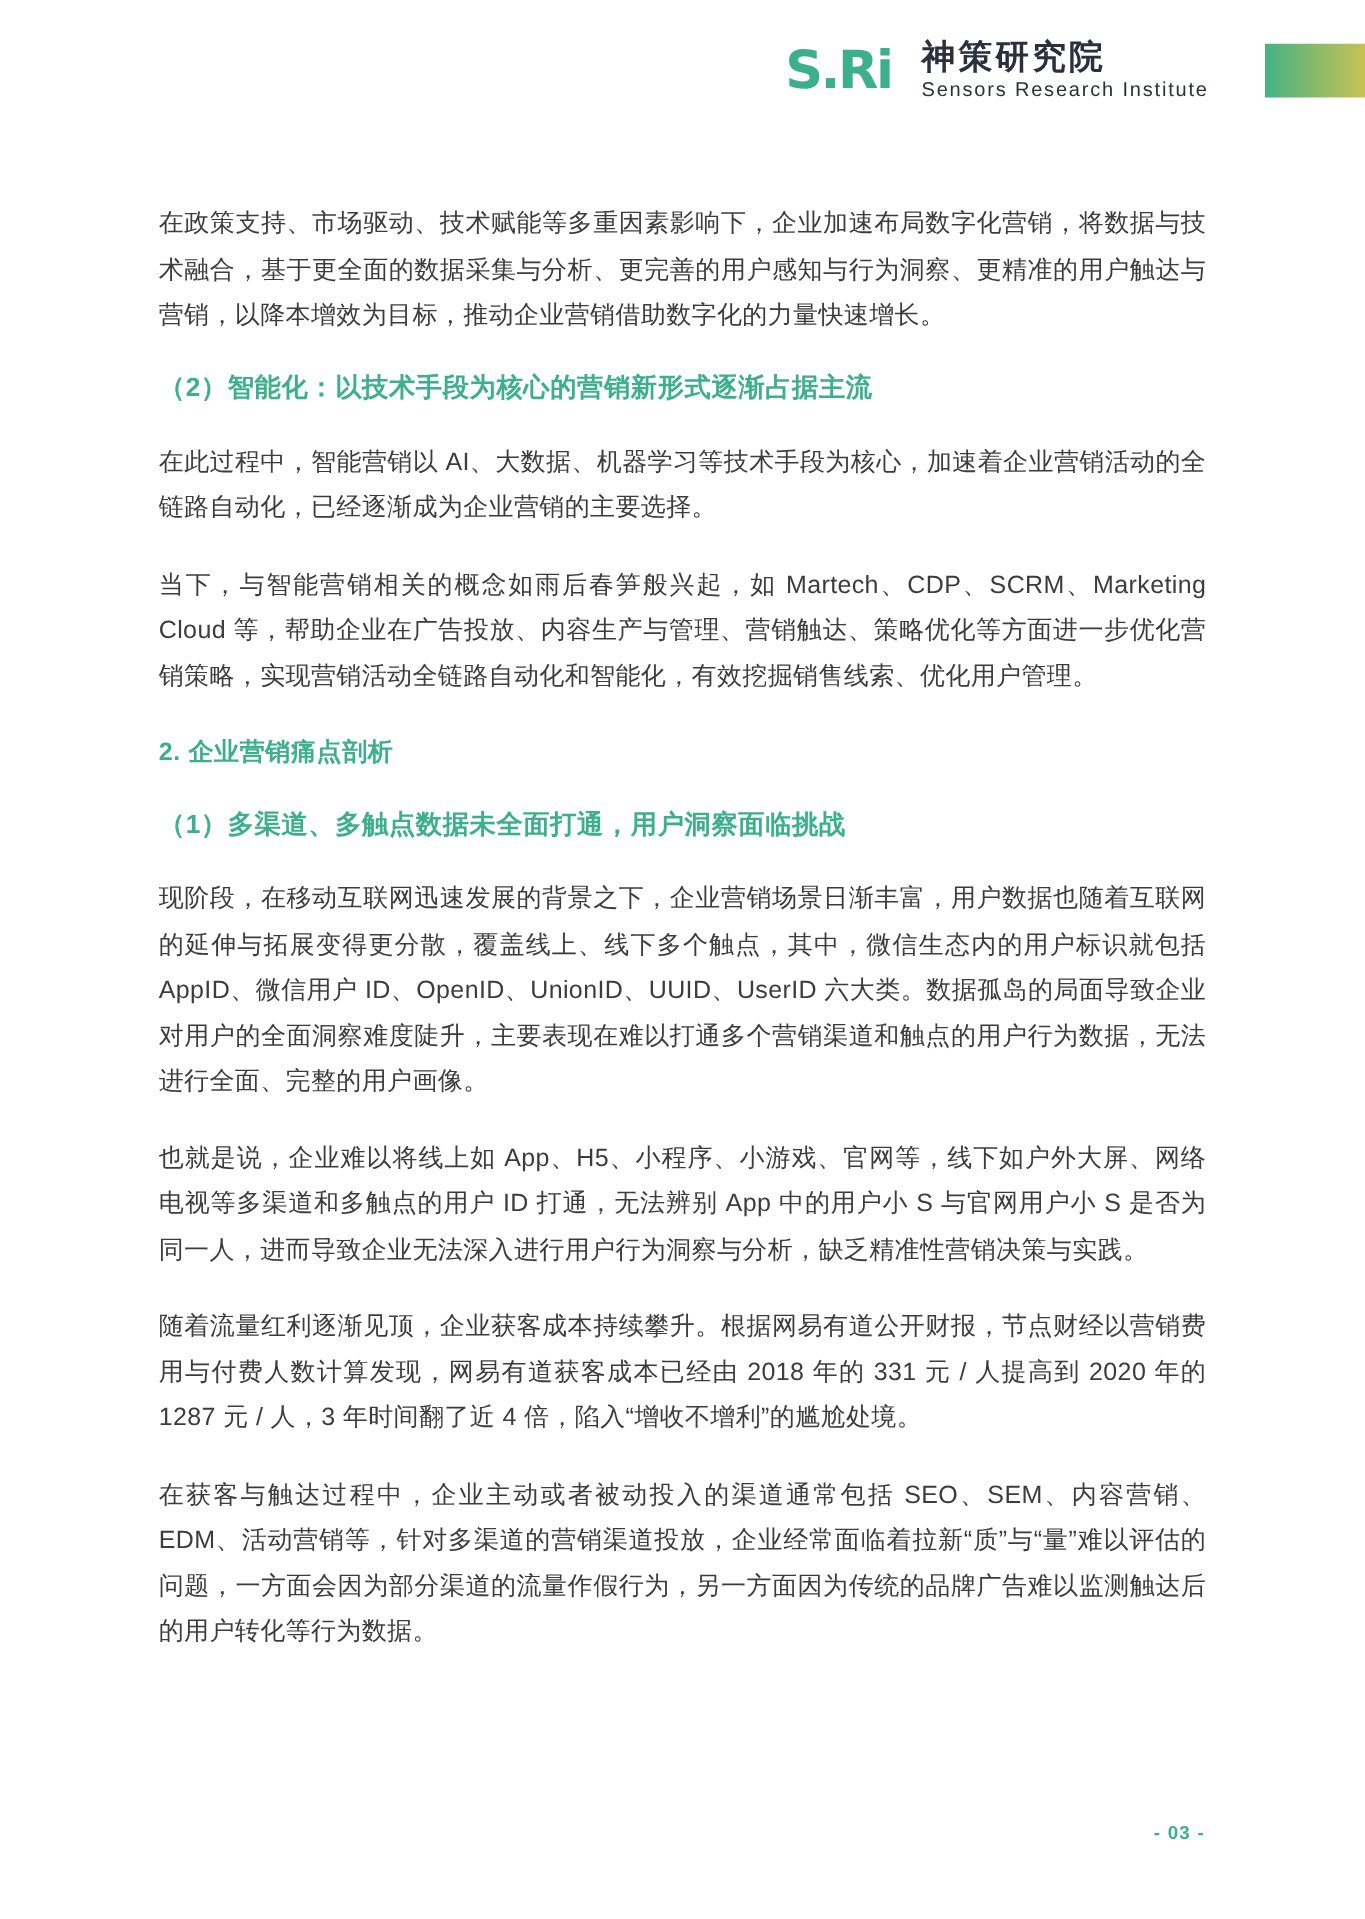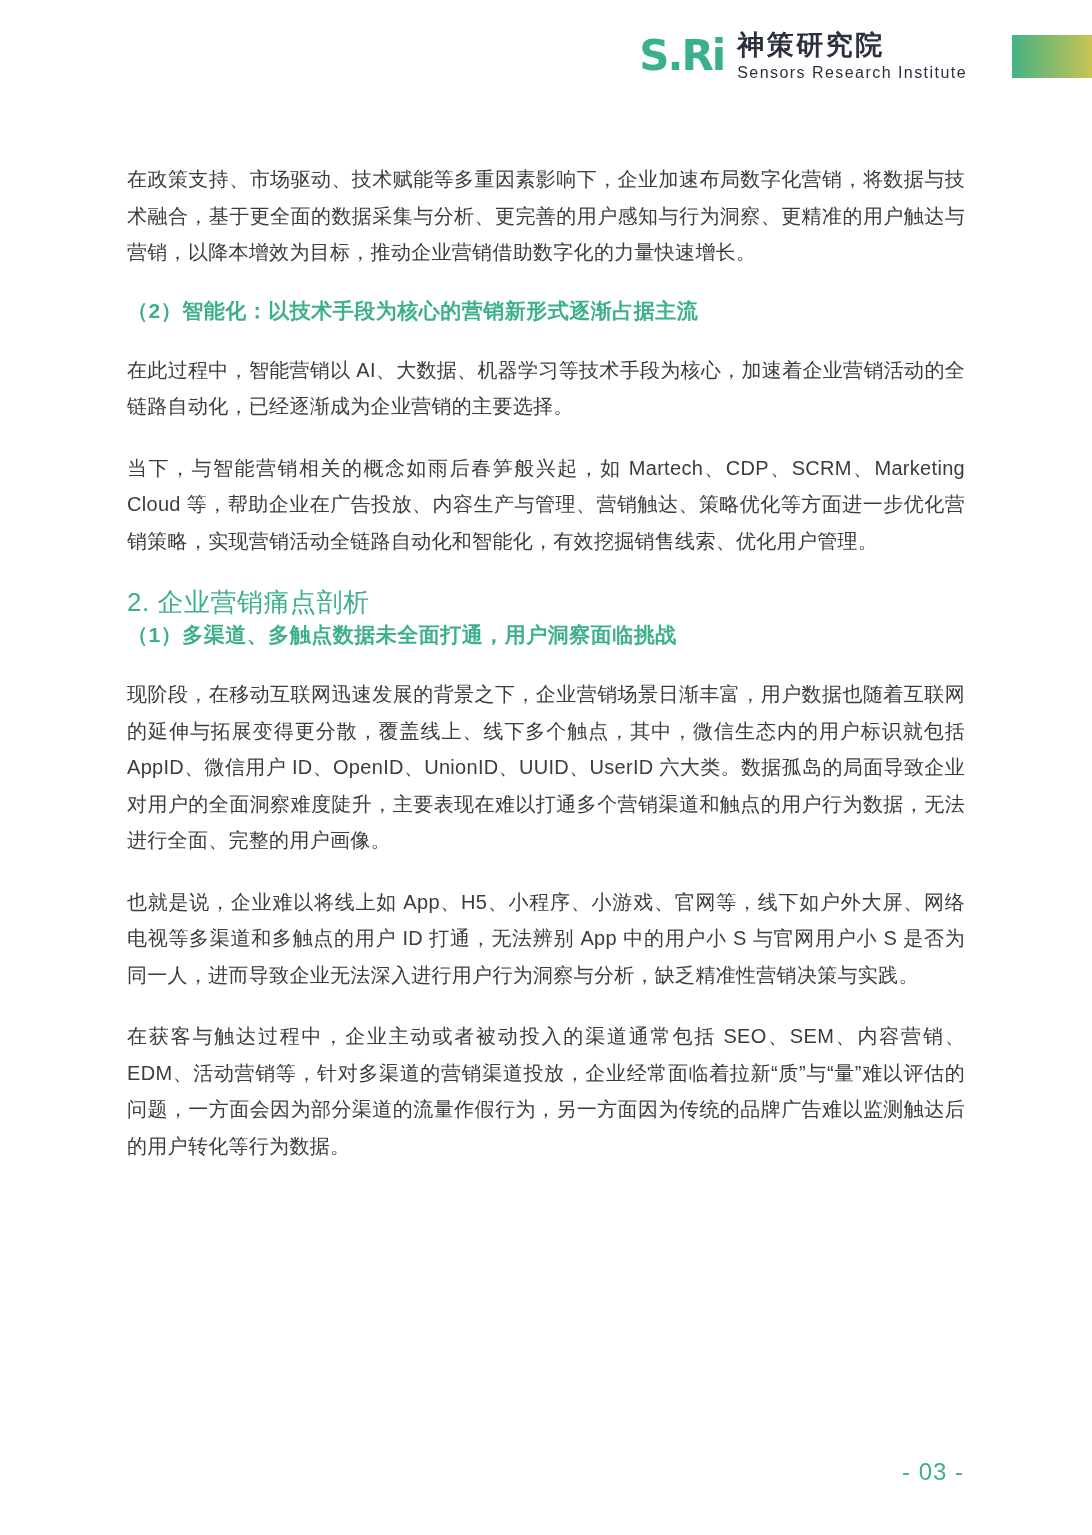--- a/index.html
+++ b/index.html
@@ -13,21 +13,21 @@
     color: var(--body-text, #3c3c3c);
   }
 
   
   .brand {
     position: absolute;
     top: 31px;
     right: 125px;
     display: flex;
     align-items: center;
-    gap: 13px;
+    gap: 24px;
   }
   .logo-text {
     font-size: 42px;
     font-weight: 700;
     color: var(--accent-green, #3cb08c);
     letter-spacing: -2px;
     line-height: 1;
     font-family: "DejaVu Sans", sans-serif;
   }
   .org { display: flex; flex-direction: column; justify-content: flex-end; }
@@ -72,34 +72,35 @@
   }
   .subhead {
     font-size: 21px;
     line-height: 30px;
     font-weight: 700;
     color: var(--accent-green, #3cb08c);
     letter-spacing: 0.5px;
     margin-bottom: 26px;
   }
   .sechead {
-    font-size: 26px;
+    font-size: 20px;
     line-height: 36px;
-    font-weight: 400;
+    font-weight: 700;
     color: var(--accent-green, #3cb08c);
     letter-spacing: 0.5px;
+    margin-bottom: 25px;
   }
 
   
   .page-num {
     position: absolute;
     top: 1458px;
     right: 128px;
-    font-size: 24px;
-    font-weight: 400;
+    font-size: 15px;
+    font-weight: 700;
     color: var(--accent-green, #3cb08c);
     letter-spacing: 1px;
   }
 </style>
 </head>
 <body>
 
 <header>
   <div class="brand">
     <span class="logo-text">S.Ri</span>
@@ -113,18 +114,19 @@
 
 <main>
   <p class="para">在政策支持、市场驱动、技术赋能等多重因素影响下，企业加速布局数字化营销，将数据与技术融合，基于更全面的数据采集与分析、更完善的用户感知与行为洞察、更精准的用户触达与营销，以降本增效为目标，推动企业营销借助数字化的力量快速增长。</p>
   <h3 class="subhead">（2）智能化：以技术手段为核心的营销新形式逐渐占据主流</h3>
   <p class="para">在此过程中，智能营销以 AI、大数据、机器学习等技术手段为核心，加速着企业营销活动的全链路自动化，已经逐渐成为企业营销的主要选择。</p>
   <p class="para">当下，与智能营销相关的概念如雨后春笋般兴起，如 Martech、CDP、SCRM、Marketing Cloud 等，帮助企业在广告投放、内容生产与管理、营销触达、策略优化等方面进一步优化营销策略，实现营销活动全链路自动化和智能化，有效挖掘销售线索、优化用户管理。</p>
   <h2 class="sechead">2. 企业营销痛点剖析</h2>
   <h3 class="subhead">（1）多渠道、多触点数据未全面打通，用户洞察面临挑战</h3>
   <p class="para">现阶段，在移动互联网迅速发展的背景之下，企业营销场景日渐丰富，用户数据也随着互联网的延伸与拓展变得更分散，覆盖线上、线下多个触点，其中，微信生态内的用户标识就包括 AppID、微信用户 ID、OpenID、UnionID、UUID、UserID 六大类。数据孤岛的局面导致企业对用户的全面洞察难度陡升，主要表现在难以打通多个营销渠道和触点的用户行为数据，无法进行全面、完整的用户画像。</p>
   <p class="para">也就是说，企业难以将线上如 App、H5、小程序、小游戏、官网等，线下如户外大屏、网络电视等多渠道和多触点的用户 ID 打通，无法辨别 App 中的用户小 S 与官网用户小 S 是否为同一人，进而导致企业无法深入进行用户行为洞察与分析，缺乏精准性营销决策与实践。</p>
+  <p class="para">随着流量红利逐渐见顶，企业获客成本持续攀升。根据网易有道公开财报，节点财经以营销费用与付费人数计算发现，网易有道获客成本已经由 2018 年的 331 元 / 人提高到 2020 年的 1287 元 / 人，3 年时间翻了近 4 倍，陷入“增收不增利”的尴尬处境。</p>
   <p class="para">在获客与触达过程中，企业主动或者被动投入的渠道通常包括 SEO、SEM、内容营销、EDM、活动营销等，针对多渠道的营销渠道投放，企业经常面临着拉新“质”与“量”难以评估的问题，一方面会因为部分渠道的流量作假行为，另一方面因为传统的品牌广告难以监测触达后的用户转化等行为数据。</p>
 </main>
 
 <footer>
   <div class="page-num">- 03 -</div>
 </footer>
 
 </body></html>

